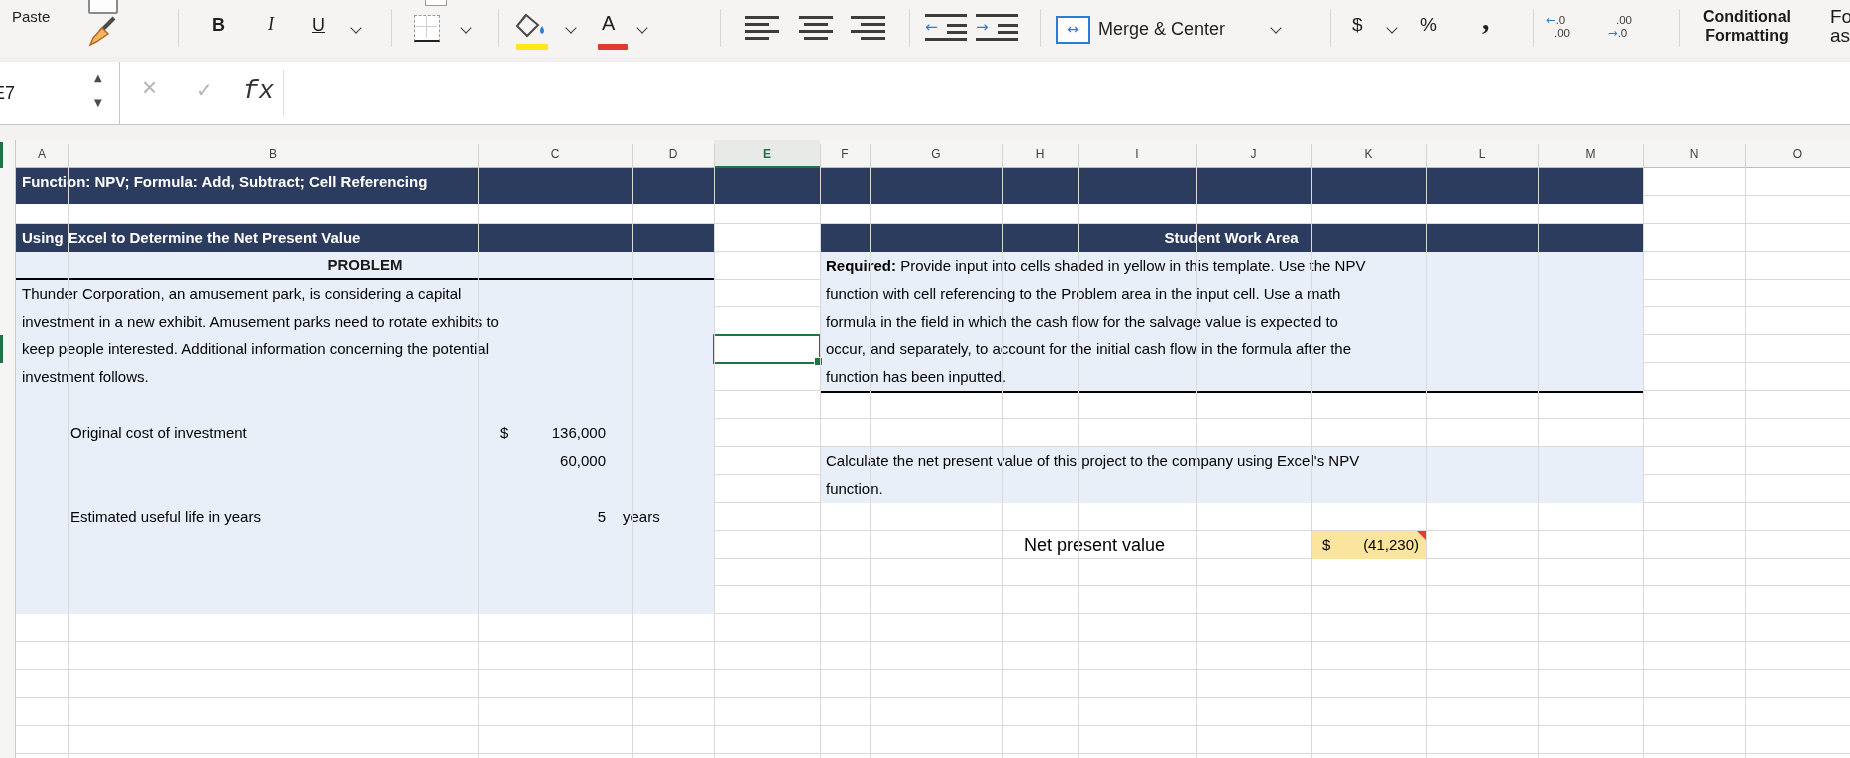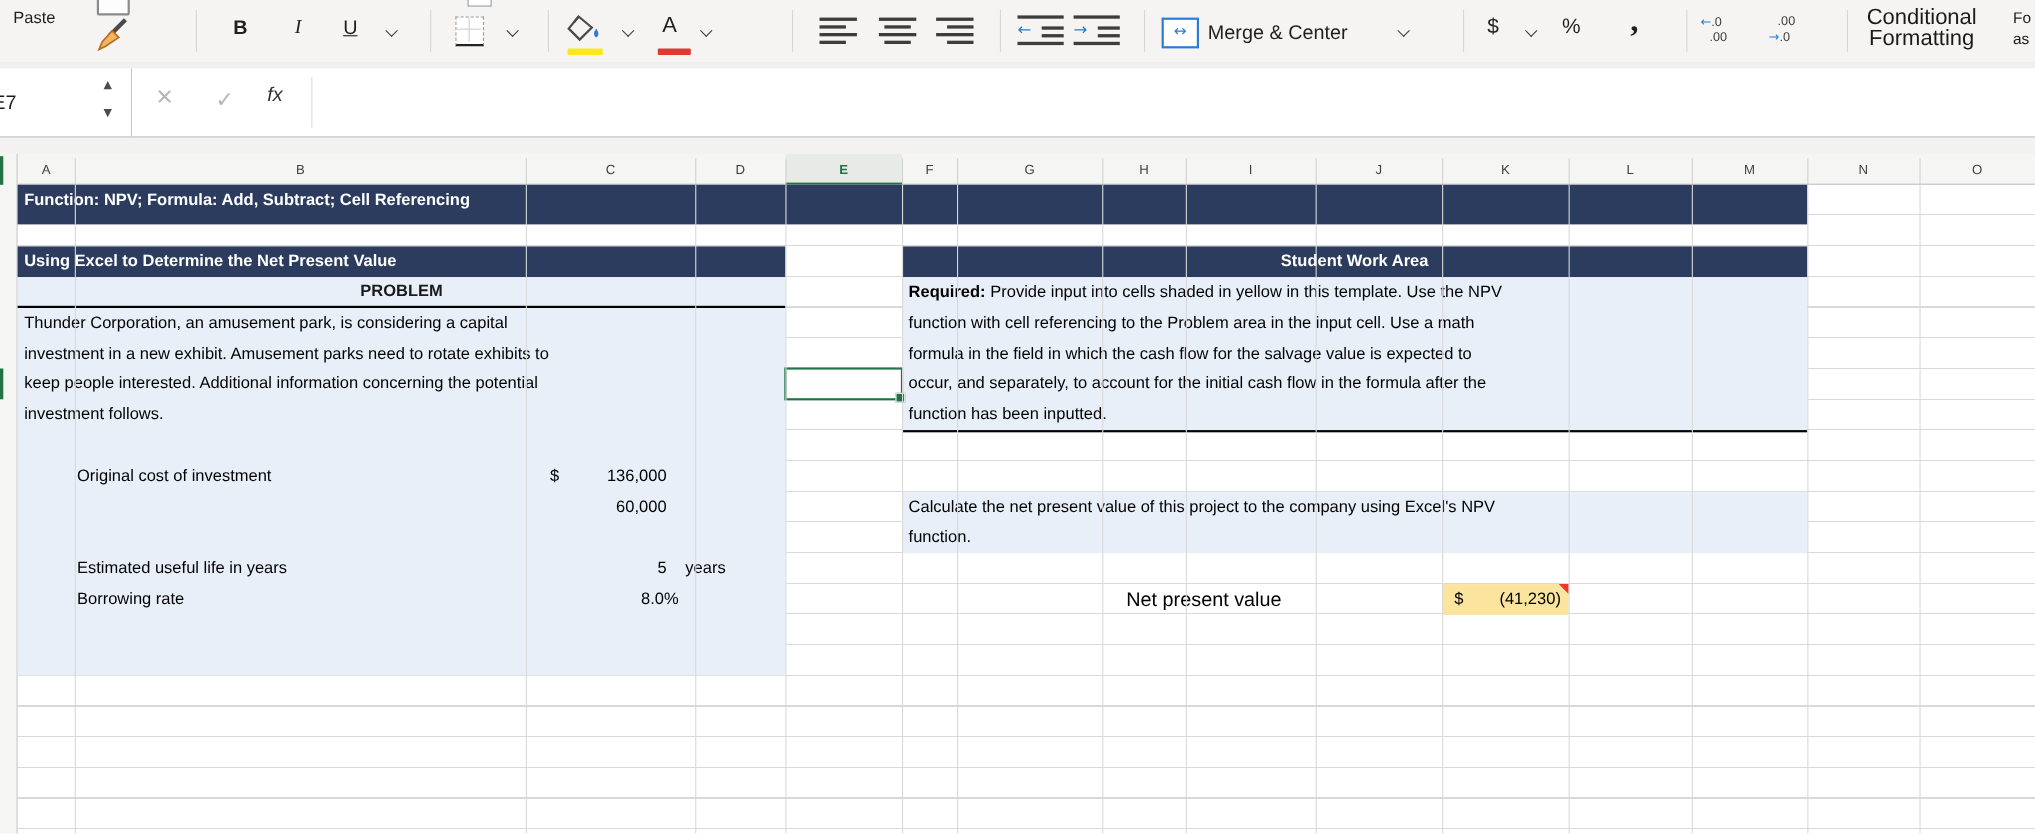--- a/index.html
+++ b/index.html
@@ -133,42 +133,42 @@
     <div class="twoLine abs" style="left:1546px;top:14px;">
       <div><span class="blue" style="font-family:'DejaVu Sans',sans-serif;">←</span><span>.0</span></div>
       <div style="padding-left:8px;">.00</div>
     </div>
     <div class="twoLine abs" style="left:1608px;top:14px;">
       <div style="padding-left:8px;">.00</div>
       <div><span class="blue" style="font-family:'DejaVu Sans',sans-serif;">→</span><span>.0</span></div>
     </div>
     <div class="vsep" style="left:1679px;"></div>
 
-    <div class="abs" style="left:1690px;top:7px;width:114px;text-align:center;font-size:20px;line-height:19px;">
+    <div class="abs" style="left:1690px;top:7px;width:114px;text-align:center;font-size:16px;line-height:19px;font-weight:bold;">
       <div>Conditional</div>
       <div>Formatting</div>
     </div>
-    <div class="abs" style="left:1830px;top:7px;width:20px;text-align:left;font-size:14px;line-height:19px;">
+    <div class="abs" style="left:1830px;top:7px;width:20px;text-align:left;font-size:19px;line-height:19px;">
       <div>Fo</div>
       <div>as</div>
     </div>
   </div>
 
   <div class="fbar"></div>
   <div class="namebox">
     <div class="abs" style="left:-7px;top:0;width:60px;height:62px;line-height:62px;font-size:18px;color:#1a1a1a;">E7</div>
     <div class="abs" style="left:94px;top:10px;font-size:10px;color:#4c4c4c;line-height:11px;text-align:center;">
       <div style="font-family:'DejaVu Sans',sans-serif;">▲</div>
       <div style="font-family:'DejaVu Sans',sans-serif;margin-top:14px;">▼</div>
     </div>
   </div>
   <div class="fx-area"></div>
   <div class="abs" style="left:142px;top:72px;font-size:26px;color:#b5b5b5;">×</div>
   <div class="abs" style="left:196px;top:78px;font-size:20px;color:#b5b5b5;font-family:'DejaVu Sans',sans-serif;">✓</div>
-  <div class="abs" style="left:243px;top:76px;font-size:18px;font-style:italic;font-family:Liberation Sans, sans-serif;color:#333;">fx</div>
+  <div class="abs" style="left:243px;top:76px;font-size:26px;font-style:italic;font-family:Liberation Mono, monospace;color:#333;">fx</div>
   <div class="abs" style="left:283px;top:70px;width:1px;height:46px;background:#dcdcdc;"></div>
   <div class="gapband"></div>
 
   <div class="colheader" id="colheader">
       <div class="col-letter" style="left: 16px; width: 52px;">A</div>
       <div class="col-letter" style="left: 68px; width: 410px;">B</div>
       <div class="hsep" style="left: 68px;"></div>
       <div class="col-letter" style="left: 478px; width: 154px;">C</div>
       <div class="hsep" style="left: 478px;"></div>
       <div class="col-letter" style="left: 632px; width: 82px;">D</div>
@@ -223,24 +223,20 @@
     <span class="abs" style="left:484px;width:106px;text-align:right;">136,000</span>
   </div>
   <div class="datarow" style="top:447px;">
     <span class="abs" style="left:484px;width:106px;text-align:right;">60,000</span>
   </div>
   <div class="datarow" style="top:503px;">
     <span class="abs" style="left:54px;">Estimated useful life in years</span>
     <span class="abs" style="left:484px;width:106px;text-align:right;">5</span>
     <span class="abs" style="left:607px;">years</span>
   </div>
-  <div class="datarow" style="top:531px;">
-    <span class="abs" style="left:54px;">Borrowing rate</span>
-    <span class="abs" style="left:484px;width:117px;text-align:right;">8.0%</span>
-  </div>
 
   <div class="abs bluebox" style="left:820px;top:252px;width:823px;height:139px;border-bottom:2.5px solid #000;">
     <div class="cellline" style="top:0;"><b>Required:</b><span> Provide input into cells shaded in yellow in this template. Use the NPV</span></div>
     <div class="cellline" style="top:28px;">function with cell referencing to the Problem area in the input cell. Use a math</div>
     <div class="cellline" style="top:56px;">formula in the field in which the cash flow for the salvage value is expected to</div>
     <div class="cellline" style="top:83px;">occur, and separately, to account for the initial cash flow in the formula after the</div>
     <div class="cellline" style="top:111px;">function has been inputted.</div>
   </div>
 
   <div class="abs bluebox" style="left:820px;top:447px;width:823px;height:56px;">

